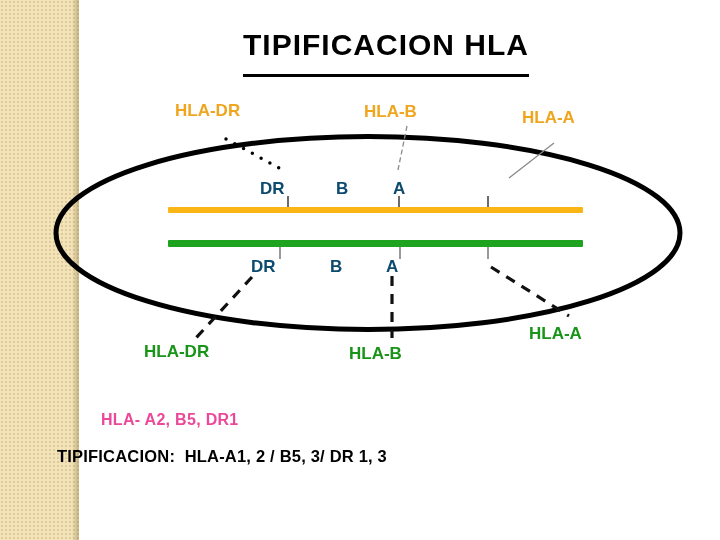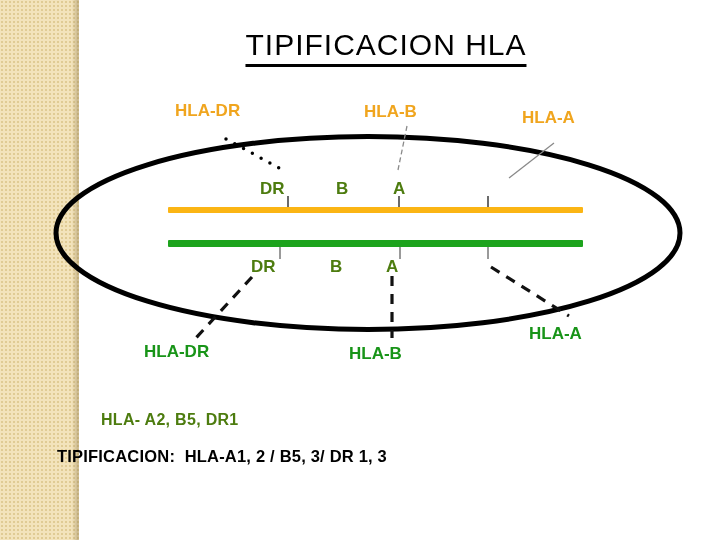--- a/index.html
+++ b/index.html
@@ -12,32 +12,32 @@
     position:absolute;left:0;top:0;width:79px;height:540px;
     background-color:#F3E3BB;
     background-image:
       linear-gradient(to right, rgba(0,0,0,0) 0 91%, rgba(146,126,78,.45) 99%, rgba(146,126,78,.15) 100%),
       radial-gradient(#E0CB94 1px, rgba(0,0,0,0) 1.3px);
     background-size:100% 100%,4px 4px;
   }
   .abs{position:absolute;white-space:nowrap;}
   .title{
     top:28px;left:386px;transform:translateX(-50%);
-    font-size:30px;font-weight:normal;color:#000;
-    letter-spacing:1px;border-bottom:3px solid #000;padding-bottom:2px;margin:0;
+    font-size:30px;font-weight:bold;color:#000;
+    letter-spacing:1px;border-bottom:3px solid #000;padding-bottom:12px;margin:0;
   }
   .lbl-orange{font-size:17px;font-weight:bold;color:#F0A51E;}
   .lbl-green{font-size:17px;font-weight:bold;color:#189418;}
-  .locus{font-size:17px;font-weight:bold;color:#4d7c0f;}
+  .locus{font-size:17px;font-weight:bold;color:#0c4a6e;}
   .bar{position:absolute;left:168px;width:415px;border-radius:1px;}
   .bar-yellow{top:207px;height:6px;background:#FBB514;}
   .bar-green{top:240px;height:7px;background:#1DA31D;}
   .haplo{font-size:16px;font-weight:bold;letter-spacing:.3px;}
   .haplo-paternal{color:#F0A51E;}
-  .haplo-maternal{color:#4d7c0f;}
+  .haplo-maternal{color:#ec4899;}
   .result{
     font-size:16.5px;font-weight:bold;color:#000;
     white-space:pre;letter-spacing:.2px;
   }
   svg.linework{position:absolute;left:0;top:0;pointer-events:none;}
 </style>
 </head>
 <body>
 
 <div class="slide">

